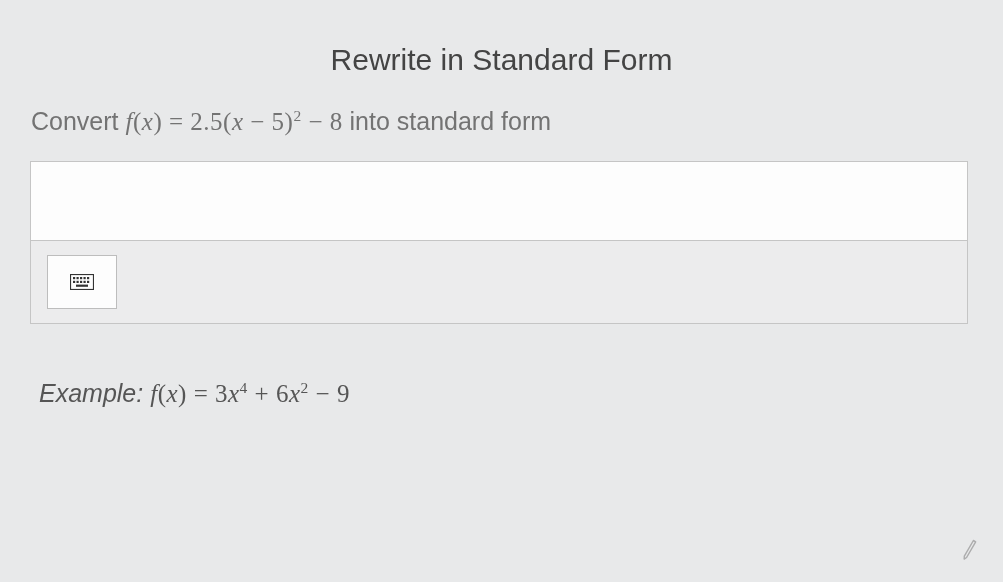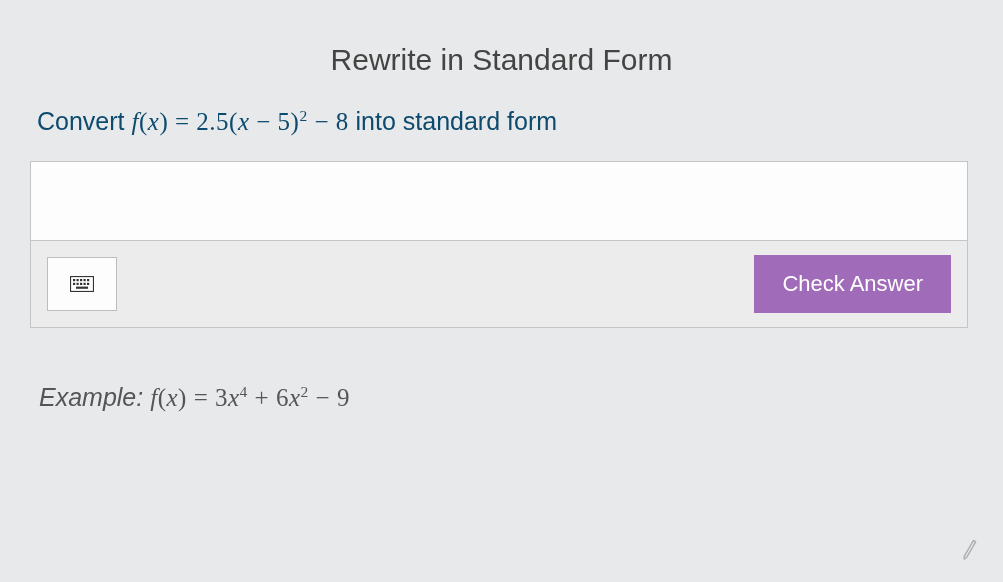--- a/index.html
+++ b/index.html
@@ -21,23 +21,23 @@
     .title {
       text-align: center;
       font-size: 30px;
       color: #444;
       font-weight: 400;
       margin-bottom: 30px;
       margin-top: 23px;
     }
     .prompt {
       font-size: 25px;
-      color: #0c4a6e;
+      color: #737373;
       margin-bottom: 25px;
-      margin-left: 7px;
+      margin-left: 1px;
     }
     .math {
       font-family: "Times New Roman", Times, serif;
       font-style: italic;
       letter-spacing: 0.5px;
     }
     .math .num, .math .op {
       font-style: normal;
     }
     sup {
@@ -139,21 +139,20 @@
           <rect x="13.5" y="3" width="2.2" height="2.2" fill="#333"></rect>
           <rect x="17" y="3" width="2.2" height="2.2" fill="#333"></rect>
           <rect x="3" y="6.8" width="2.2" height="2.2" fill="#333"></rect>
           <rect x="6.5" y="6.8" width="2.2" height="2.2" fill="#333"></rect>
           <rect x="10" y="6.8" width="2.2" height="2.2" fill="#333"></rect>
           <rect x="13.5" y="6.8" width="2.2" height="2.2" fill="#333"></rect>
           <rect x="17" y="6.8" width="2.2" height="2.2" fill="#333"></rect>
           <rect x="6" y="10.6" width="12" height="2.2" fill="#333"></rect>
         </svg>
       </button>
-      <button class="check-btn">Check Answer</button>
     </div>
   </div>
 
   <div class="example">
     <span class="example-label">Example: </span>
     <span class="math">
       <span>f</span><span class="op">(</span><span>x</span><span class="op">)</span><span class="num"> = </span><span class="num">3</span><span>x</span><sup>4</sup><span class="num"> + </span><span class="num">6</span><span>x</span><sup>2</sup><span class="num"> − </span><span class="num">9</span>
     </span>
   </div>
 

